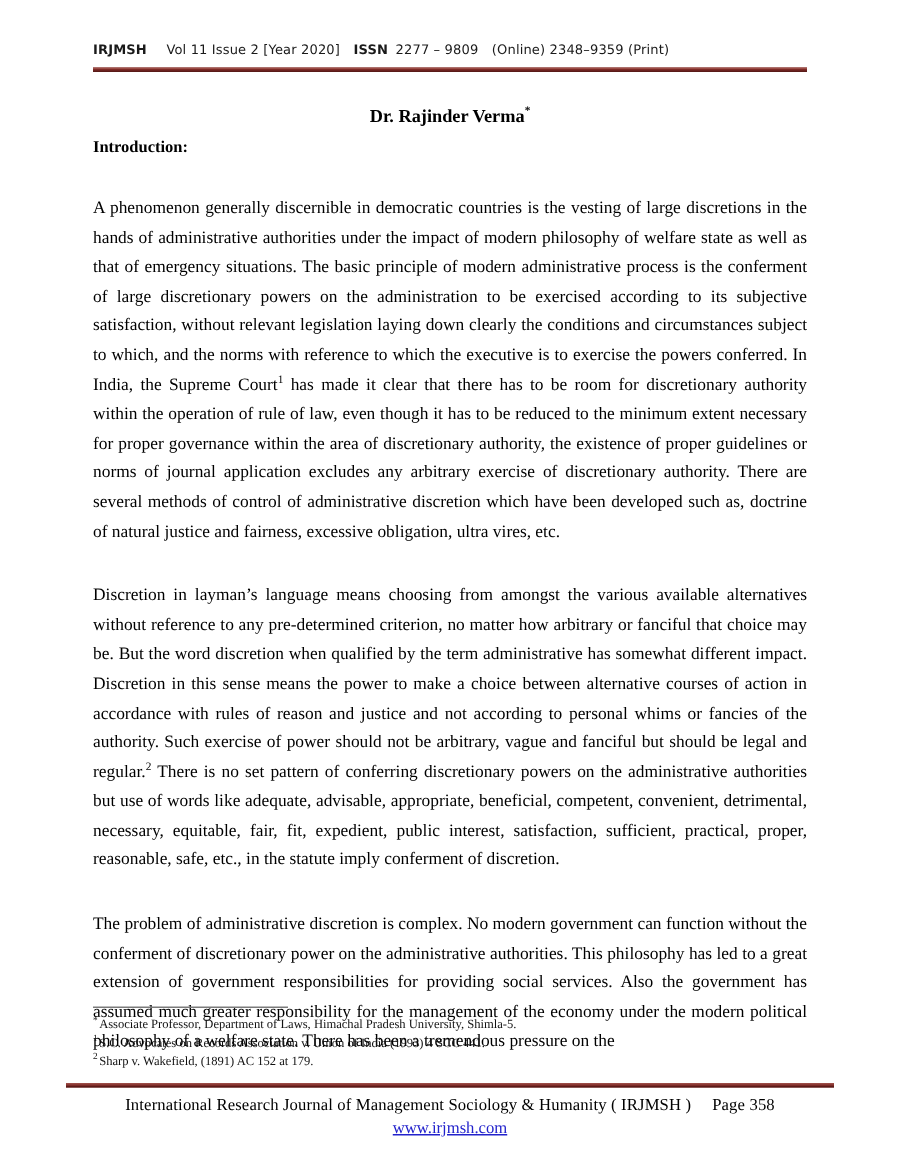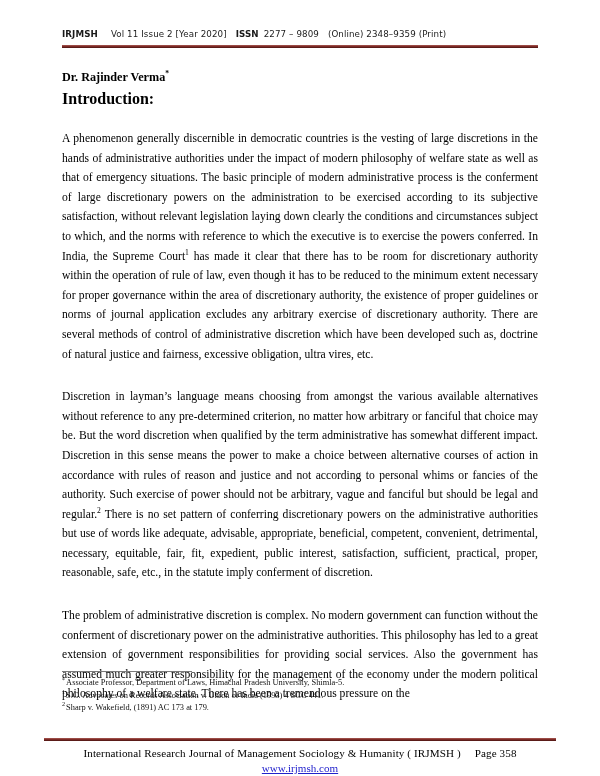--- a/index.html
+++ b/index.html
@@ -58,36 +58,36 @@
     font-family: "Liberation Serif", serif;
     font-weight: bold;
     font-size: 13.2px;
     letter-spacing: 0.15px;
     line-height: 17px;
   }
 
   
   .byline {
     margin-top: 22px;
-    text-align: left;
+    text-align: center;
     font-weight: bold;
     font-size: 12.2px;
     line-height: 15px;
   }
   .byline sup {
     font-size: 7.5px;
     vertical-align: super;
     line-height: 0;
   }
 
   
   .section-heading {
     margin-top: 6px;
     font-weight: bold;
-    font-size: 16px;
+    font-size: 11px;
     line-height: 15px;
   }
 
   
   .body-para {
     margin-top: 23px;
     font-size: 11.6px;
     line-height: 19.6px;
     text-align: justify;
     text-justify: inter-word;
@@ -123,21 +123,21 @@
     vertical-align: super;
     line-height: 0;
     padding-right: 1px;
   }
 
   
   .running-footer {
     position: absolute;
     left: 44px;
     right: 44px;
-    bottom: 0;
+    bottom: 16px;
   }
   .rule-bottom {
     height: 3px;
     background: #7d2a26;
     border-top: 1px solid #9b4c46;
     border-bottom: 1px solid #5a1b18;
     box-sizing: border-box;
     margin-bottom: 5px;
   }
   .footer-line {
@@ -178,21 +178,21 @@
   <p class="body-para"><span>A phenomenon generally discernible in democratic countries is the vesting of large discretions in the hands of administrative authorities under the impact of modern philosophy of welfare state as well as that of emergency situations. The basic principle of modern administrative process is the conferment of large discretionary powers on the administration to be exercised according to its subjective satisfaction, without relevant legislation laying down clearly the conditions and circumstances subject to which, and the norms with reference to which the executive is to exercise the powers conferred. In India, the Supreme Court</span><sup>1</sup><span> has made it clear that there has to be room for discretionary authority within the operation of rule of law, even though it has to be reduced to the minimum extent necessary for proper governance within the area of discretionary authority, the existence of proper guidelines or norms of journal application excludes any arbitrary exercise of discretionary authority. There are several methods of control of administrative discretion which have been developed such as, doctrine of natural justice and fairness, excessive obligation, ultra vires, etc.</span></p>
 
   <p class="body-para"><span>Discretion in layman’s language means choosing from amongst the various available alternatives without reference to any pre-determined criterion, no matter how arbitrary or fanciful that choice may be. But the word discretion when qualified by the term administrative has somewhat different impact. Discretion in this sense means the power to make a choice between alternative courses of action in accordance with rules of reason and justice and not according to personal whims or fancies of the authority. Such exercise of power should not be arbitrary, vague and fanciful but should be legal and regular.</span><sup>2</sup><span> There is no set pattern of conferring discretionary powers on the administrative authorities but use of words like adequate, advisable, appropriate, beneficial, competent, convenient, detrimental, necessary, equitable, fair, fit, expedient, public interest, satisfaction, sufficient, practical, proper, reasonable, safe, etc., in the statute imply conferment of discretion.</span></p>
 
   <p class="body-para">The problem of administrative discretion is complex. No modern government can function without the conferment of discretionary power on the administrative authorities. This philosophy has led to a great extension of government responsibilities for providing social services. Also the government has assumed much greater responsibility for the management of the economy under the modern political philosophy of a welfare state. There has been a tremendous pressure on the</p>
 
   <div class="footnote-block">
     <div class="footnote-rule"></div>
     <div class="footnote"><sup>*</sup><span>Associate Professor, Department of Laws, Himachal Pradesh University, Shimla-5.</span></div>
     <div class="footnote"><sup>1</sup><span>S.C. Advocates on Records Association v. Union of India (1993) 4 SCC 441.</span></div>
-    <div class="footnote"><sup>2</sup><span>Sharp v. Wakefield, (1891) AC 173 at 179.</span></div>
+    <div class="footnote"><sup>2</sup><span>Sharp v. Wakefield, (1891) AC 152 at 179.</span></div>
   </div>
 
   <div class="running-footer">
     <div class="rule-bottom"></div>
     <div class="footer-line"><span>International Research Journal of Management Sociology &amp; Humanity ( IRJMSH )</span><span class="footer-pagegap"></span><span>Page 358</span></div>
     <div class="footer-url"><a href="#">www.irjmsh.com</a></div>
   </div>
 
 </div>
 

